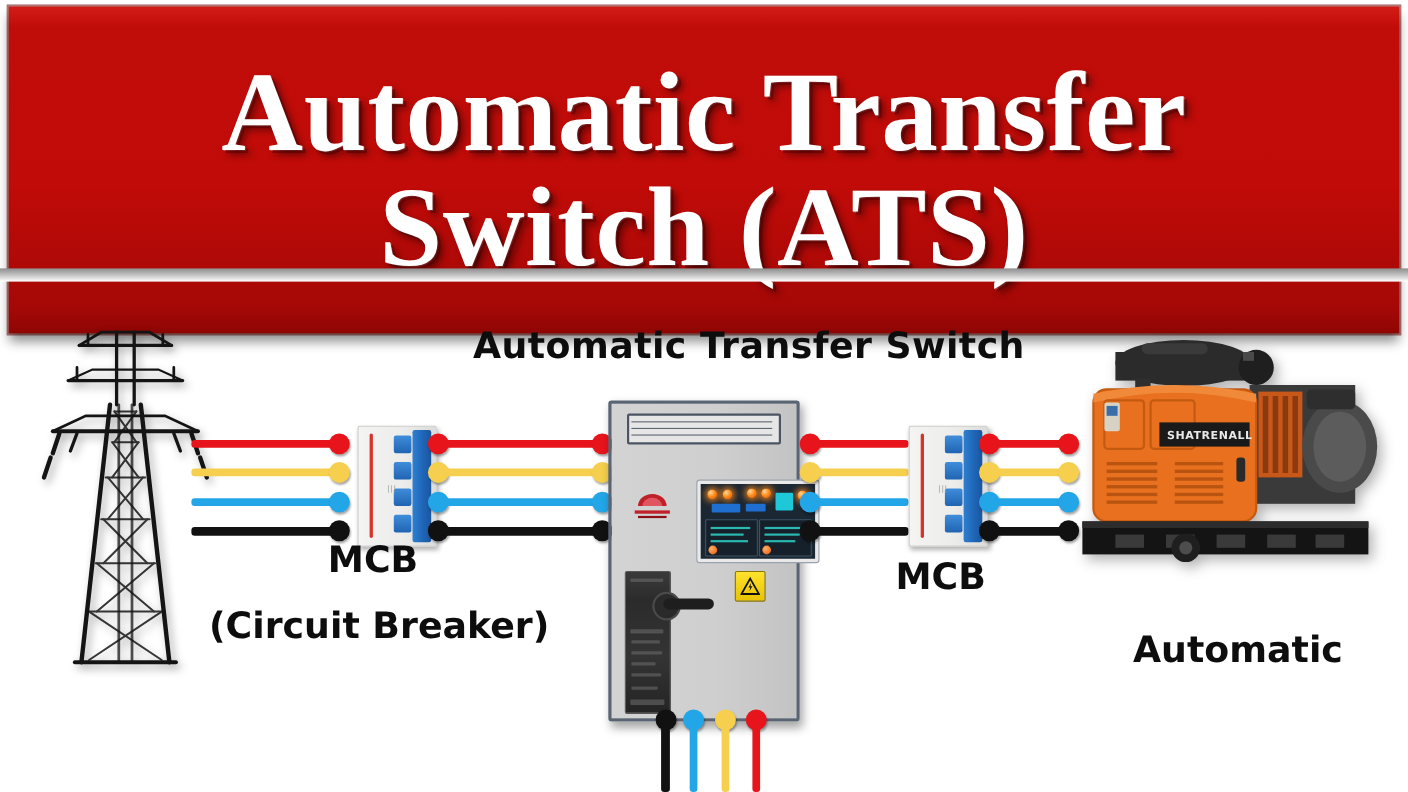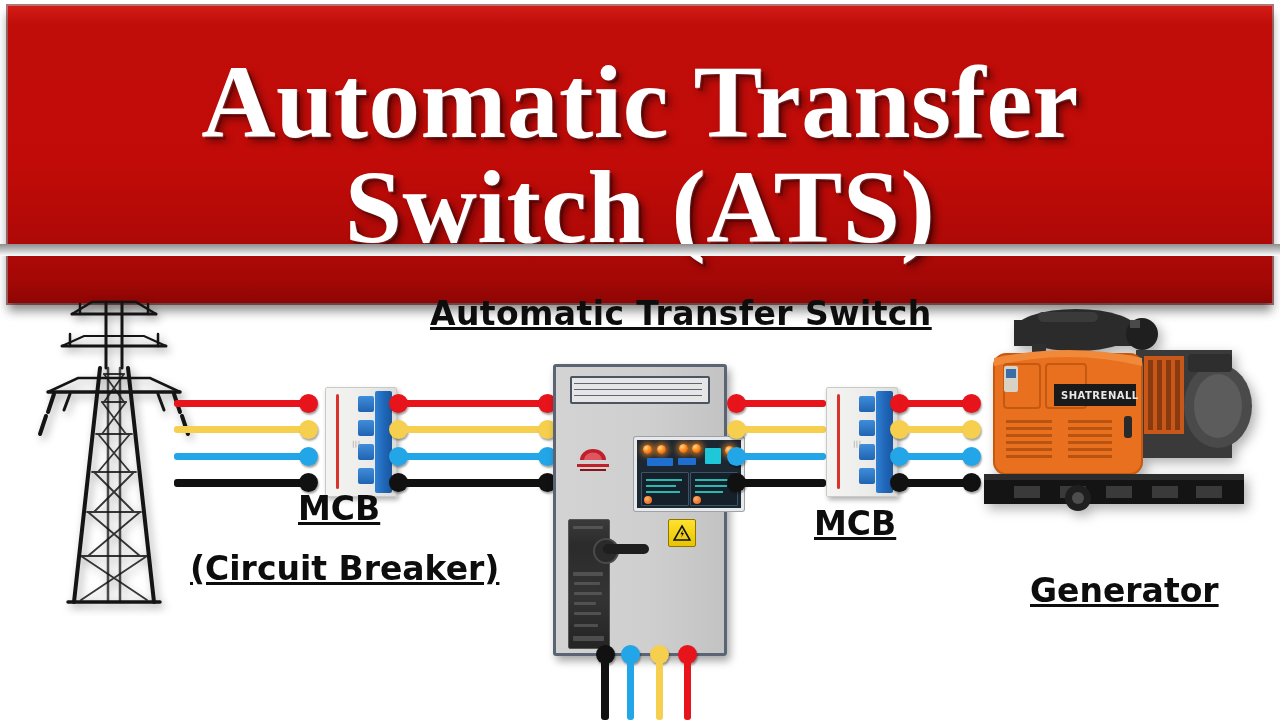--- a/index.html
+++ b/index.html
@@ -26,21 +26,21 @@
     text-shadow:
       3px 3px 0 rgba(60,0,0,.40),
       5px 5px 7px rgba(0,0,0,.45),
       1px 1px 0 rgba(255,255,255,.25);
   }
   #title-line1{font-size:103px;}
   #title-line2{font-size:103px;margin-top:4px;}
 
   
   #diagram{position:absolute;left:0;top:256px;width:1280px;height:464px;}
-  .hand{font-family:"DejaVu Sans",sans-serif;color:#0d0d0d;font-weight:600;text-decoration:underline;}
+  .hand{font-family:"DejaVu Sans",sans-serif;color:#0d0d0d;font-weight:600;}
 
   .lbl{position:absolute;white-space:nowrap;}
   #ats-title{left:430px;top:38px;font-size:33px;letter-spacing:.4px;}
   #lbl-utility{left:42px;top:340px;font-size:33px;}
   #lbl-mcb-left{left:298px;top:233px;font-size:33px;}
   #lbl-cb{left:190px;top:293px;font-size:33px;}
   #lbl-mcb-right{left:814px;top:248px;font-size:33px;}
   #lbl-generator{left:1030px;top:315px;font-size:33px;}
 
   
@@ -378,15 +378,15 @@
       <rect x="46" y="188" width="26" height="12"></rect>
         <rect x="92" y="188" width="26" height="12"></rect>
       <rect x="138" y="188" width="26" height="12"></rect>
         <rect x="184" y="188" width="26" height="12"></rect>
       <rect x="228" y="188" width="26" height="12"></rect>
     </g>
     <circle cx="110" cy="200" r="13" fill="#1f1f1f"></circle>
     <circle cx="110" cy="200" r="6" fill="#4d4d4d"></circle>
   </svg>
 
-  <div class="hand lbl" id="lbl-generator">Generator</div>
+  <div class="hand lbl" id="lbl-generator">Automatic</div>
 
 </div>
 
 </body></html>

